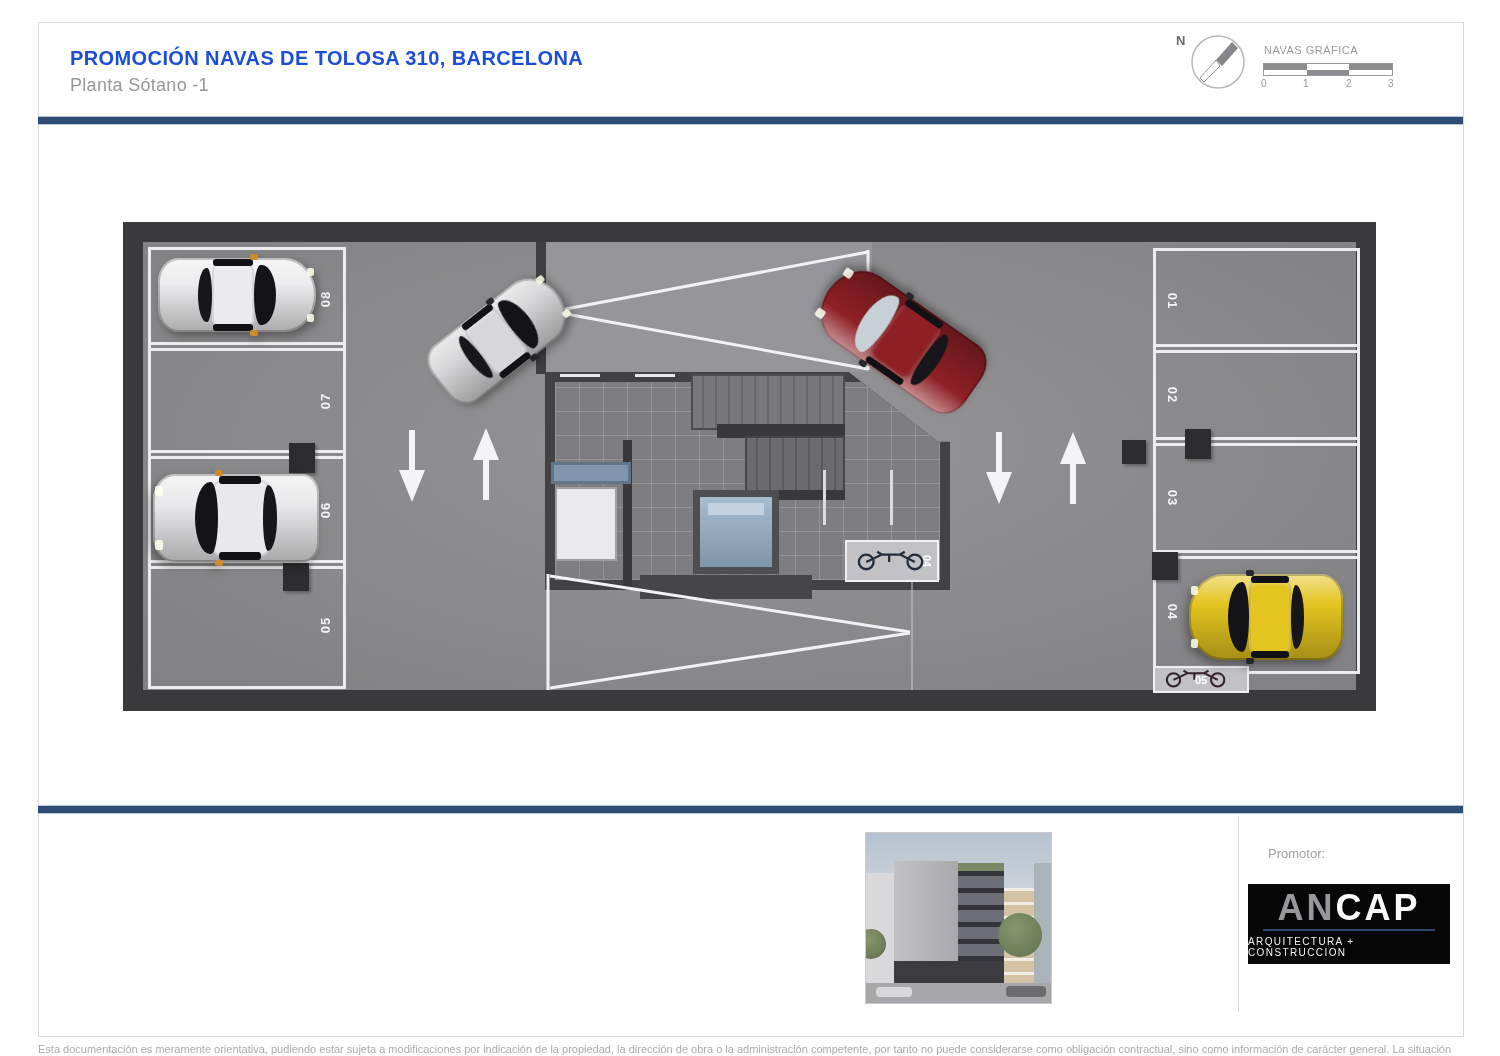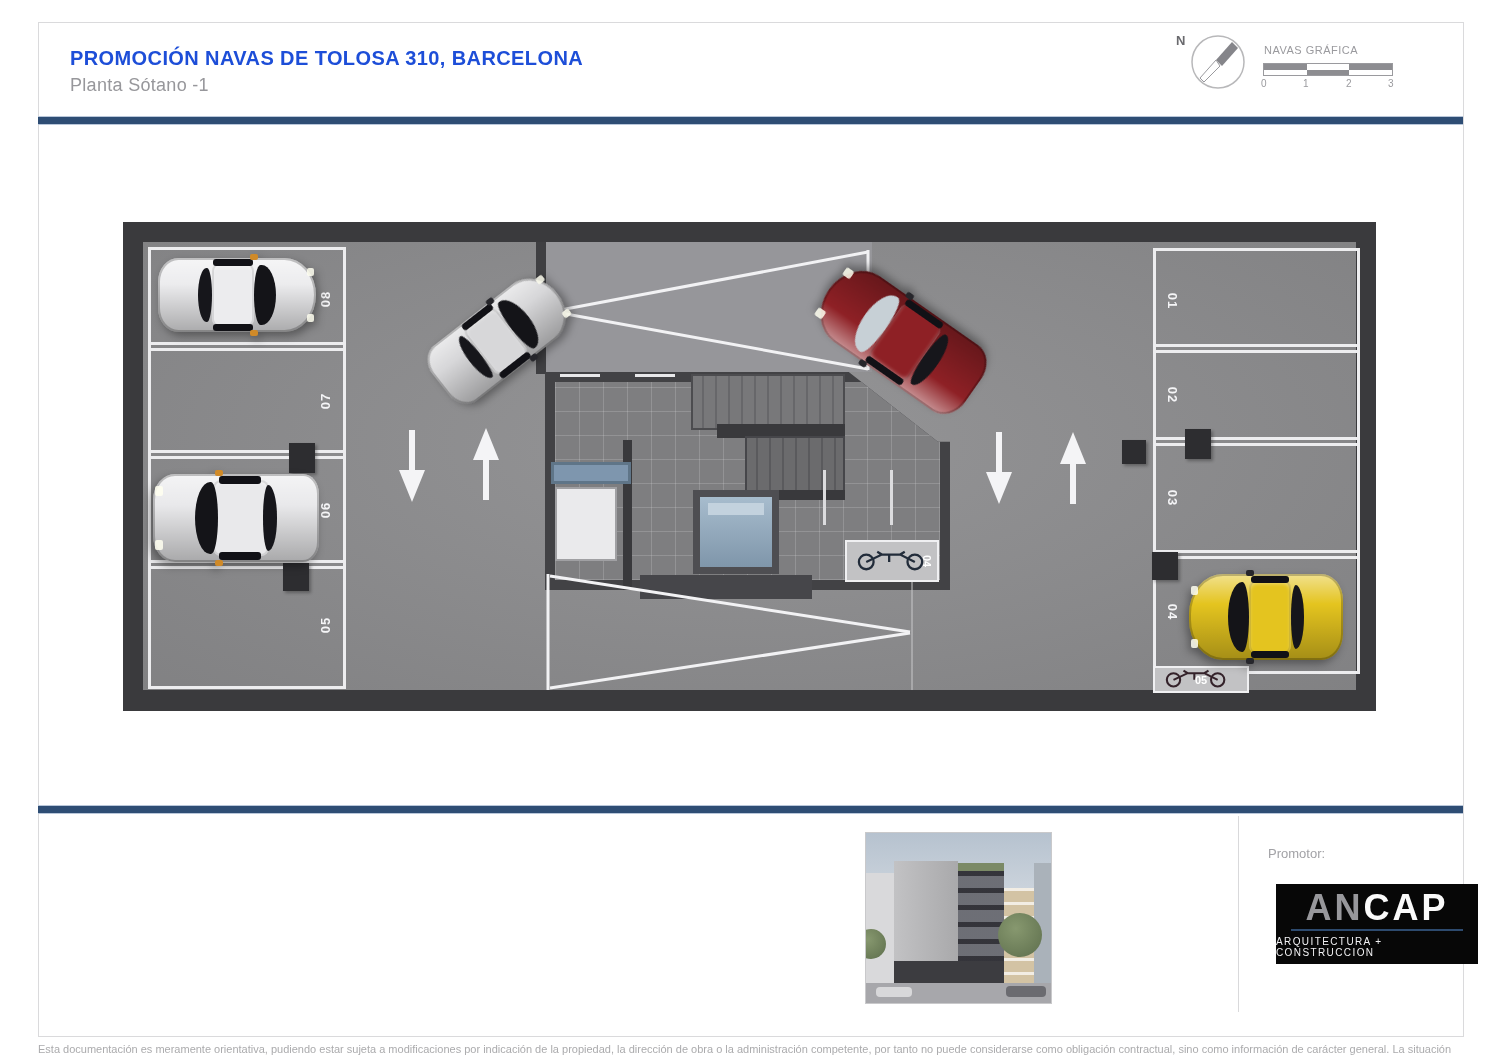--- a/index.html
+++ b/index.html
@@ -80,21 +80,21 @@
   .car .mirB{position:absolute;left:58%;bottom:-5%;width:8px;height:6px;background:var(--m,#26262b);border-radius:2px;}
   .car .hlT{position:absolute;right:1%;top:14%;width:5%;height:11%;background:rgba(255,255,240,.85);border-radius:2px;}
   .car .hlB{position:absolute;right:1%;bottom:14%;width:5%;height:11%;background:rgba(255,255,240,.85);border-radius:2px;}
   .car.suv .body{border-radius:16px 22px 22px 16px/20px 26px 26px 20px;}
   .car.suv .roof{left:30%;width:34%;}
 
   
   .render{position:absolute;left:865px;top:832px;width:185px;height:170px;border:1px solid #c9c9cb;overflow:hidden;background:linear-gradient(#b6c2cf,#e2e6ea 70%);}
   .divider{position:absolute;left:1238px;top:816px;width:1px;height:196px;background:#d9d9db;}
   .promotor{position:absolute;left:1268px;top:822px;font-size:13px;color:#a2a2a6;margin-top:24px;}
-  .ancap{position:absolute;left:1248px;top:884px;width:202px;height:80px;background:#070707;display:flex;flex-direction:column;align-items:center;justify-content:center;margin-left:28px;}
+  .ancap{position:absolute;left:1248px;top:884px;width:202px;height:80px;background:#070707;display:flex;flex-direction:column;align-items:center;justify-content:center;}
   .ancap .main{font-size:36px;font-weight:bold;letter-spacing:3px;line-height:1;}
   .ancap .an{color:#97979b;} .ancap .cap{color:#fafafa;}
   .ancap .rule{width:172px;height:2px;background:#2d4a6e;margin:3px 0 5px;}
   .ancap .sub{font-size:10px;color:#f2f2f4;letter-spacing:1.4px;}
 
   .footer{position:absolute;left:38px;top:1042px;width:1426px;font-size:11px;line-height:1.35;color:#ababad;}
 </style>
 </head>
 <body>
 

